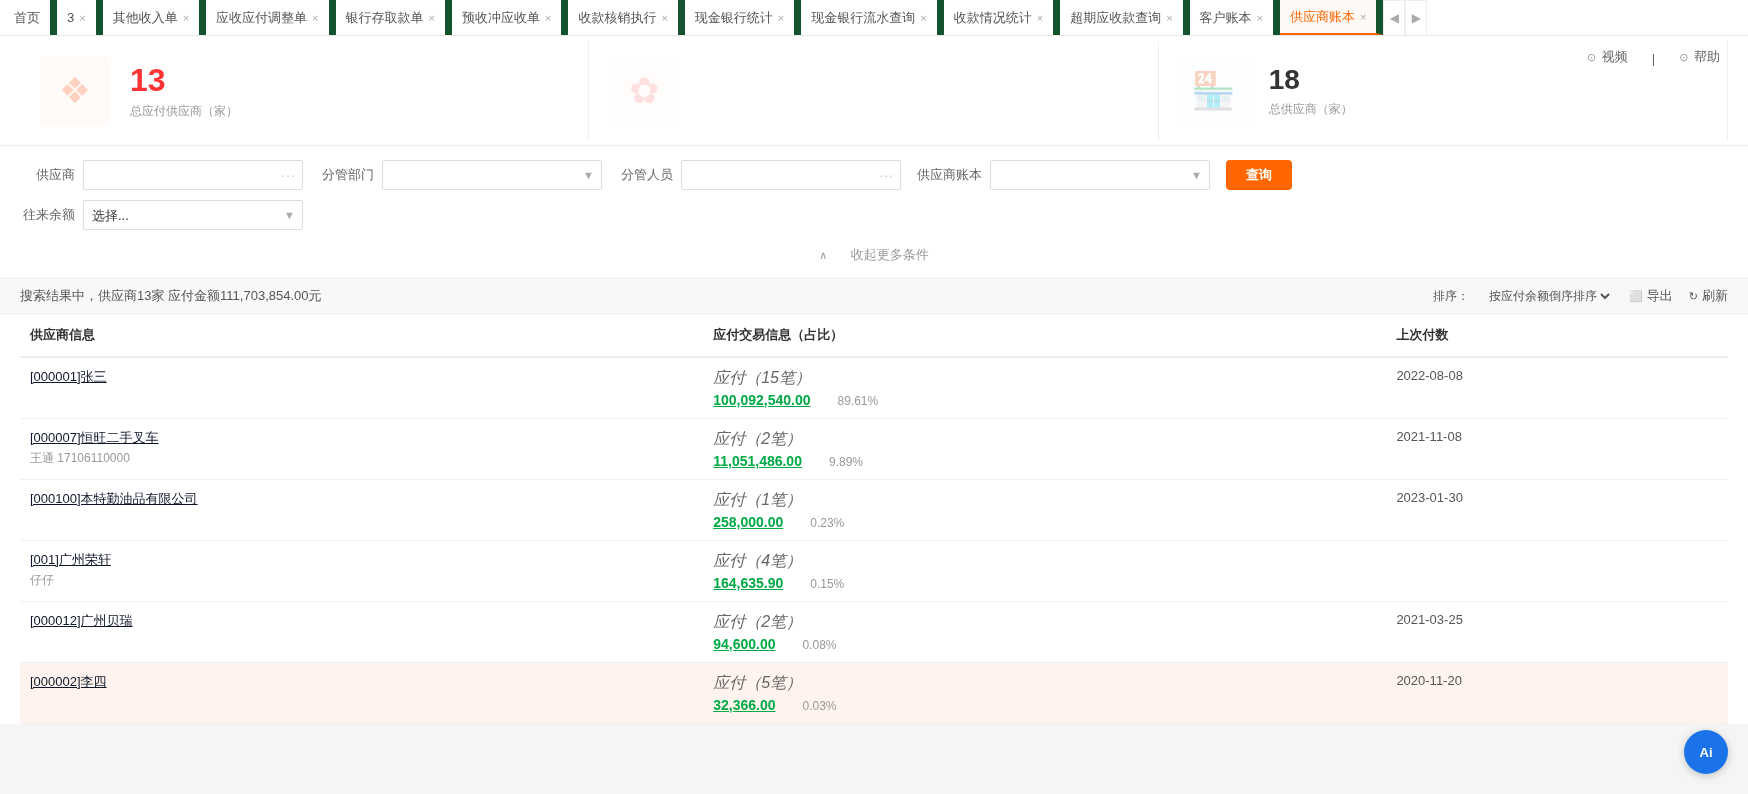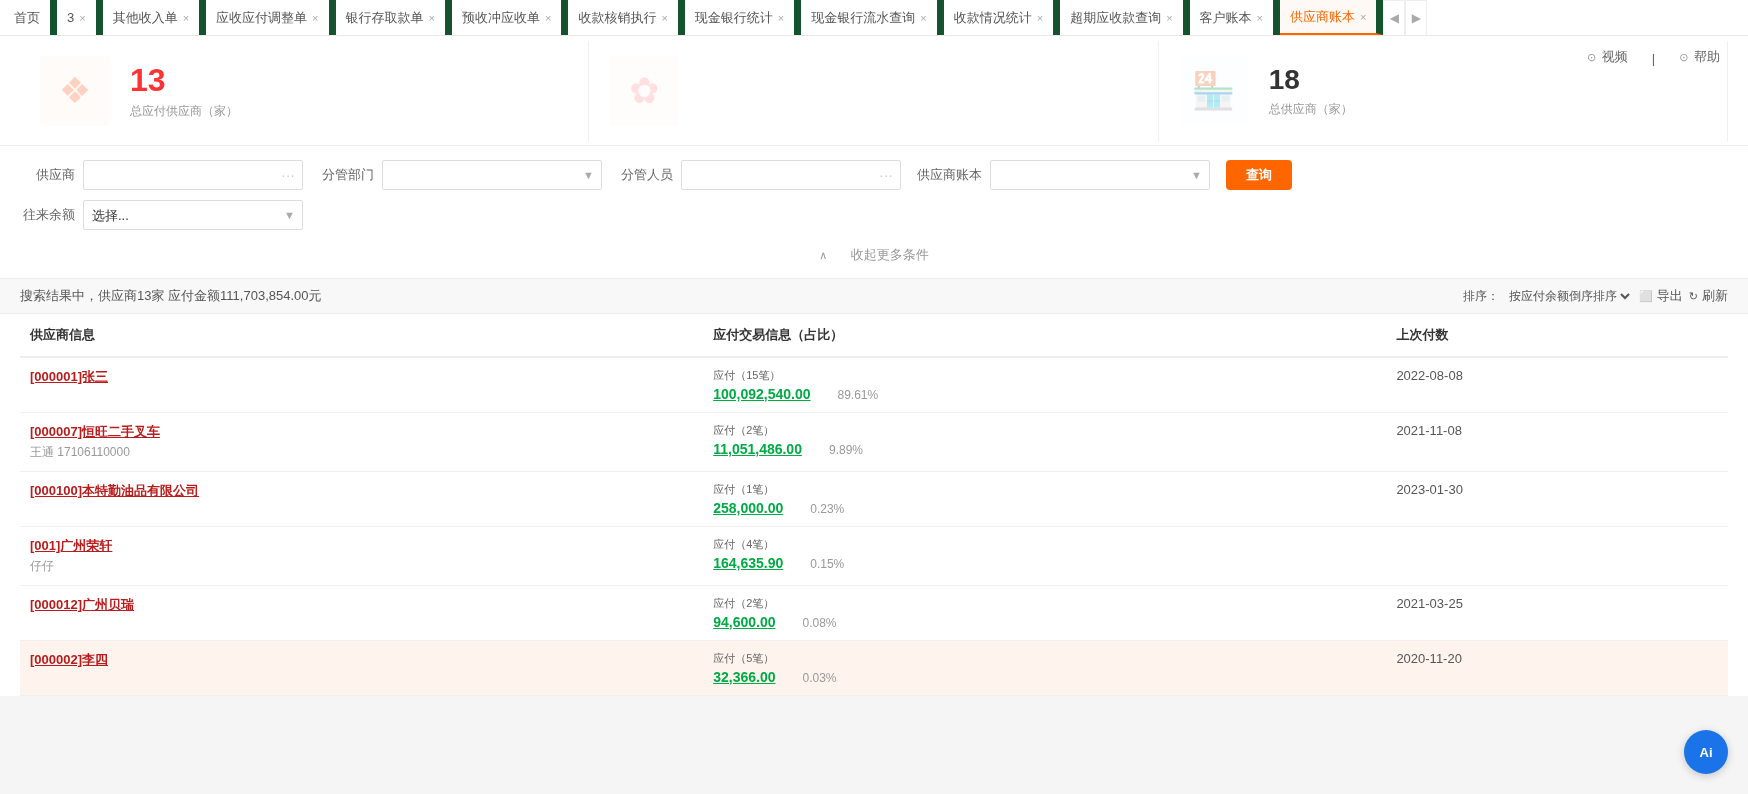--- a/index.html
+++ b/index.html
@@ -70,36 +70,36 @@
     .collapse-bar {
       text-align: center; padding: 6px 0; color: #999; font-size: 12px; cursor: pointer;
     }
     .collapse-bar span { background: #fff; padding: 0 10px; }
 
     
     .result-bar {
       display: flex; align-items: center; justify-content: space-between;
       background: #f8f8f8; padding: 8px 20px; border-bottom: 1px solid #eee; font-size: 12px; color: #555;
     }
-    .result-actions { display: flex; align-items: center; gap: 6px; }
+    .result-actions { display: flex; align-items: center; gap: 16px; }
     .result-action { cursor: pointer; color: #555; display: flex; align-items: center; gap: 4px; }
     .sort-label { color: #555; font-size: 12px; }
     .sort-select { border: none; background: transparent; color: #555; font-size: 12px; cursor: pointer; }
 
     
     .table-wrap { background: #fff; padding: 0 20px; }
     table { width: 100%; border-collapse: collapse; }
     thead tr { border-bottom: 2px solid #eee; }
     th { padding: 12px 10px; color: #333; font-weight: bold; text-align: left; font-size: 13px; }
     tbody tr { border-bottom: 1px solid #f0f0f0; }
     tbody tr.highlight { background: #fff3ee; }
     td { padding: 10px 10px; vertical-align: top; }
-    .supplier-link { color: #b91c1c; text-decoration: underline; cursor: pointer; font-size: 13px; font-weight: bold; }
+    .supplier-link { color: #0f172a; text-decoration: underline; cursor: pointer; font-size: 13px; }
     .supplier-sub { color: #999; font-size: 12px; margin-top: 3px; }
-    .tx-label { color: #666; font-size: 11px; }
+    .tx-label { color: #666; font-size: 16px; font-style: italic; }
     .tx-amount { color: #00aa44; font-size: 14px; font-weight: bold; text-decoration: underline; cursor: pointer; margin-top: 3px; }
     .tx-pct { color: #999; font-size: 12px; margin-left: 12px; }
     .tx-row { display: flex; align-items: flex-end; gap: 15px; }
     .date-cell { color: #555; font-size: 13px; }
 
     
     ::-webkit-scrollbar { width: 6px; height: 6px; }
     ::-webkit-scrollbar-thumb { background: #ccc; border-radius: 3px; }
 
     .divider { color: #ccc; }

